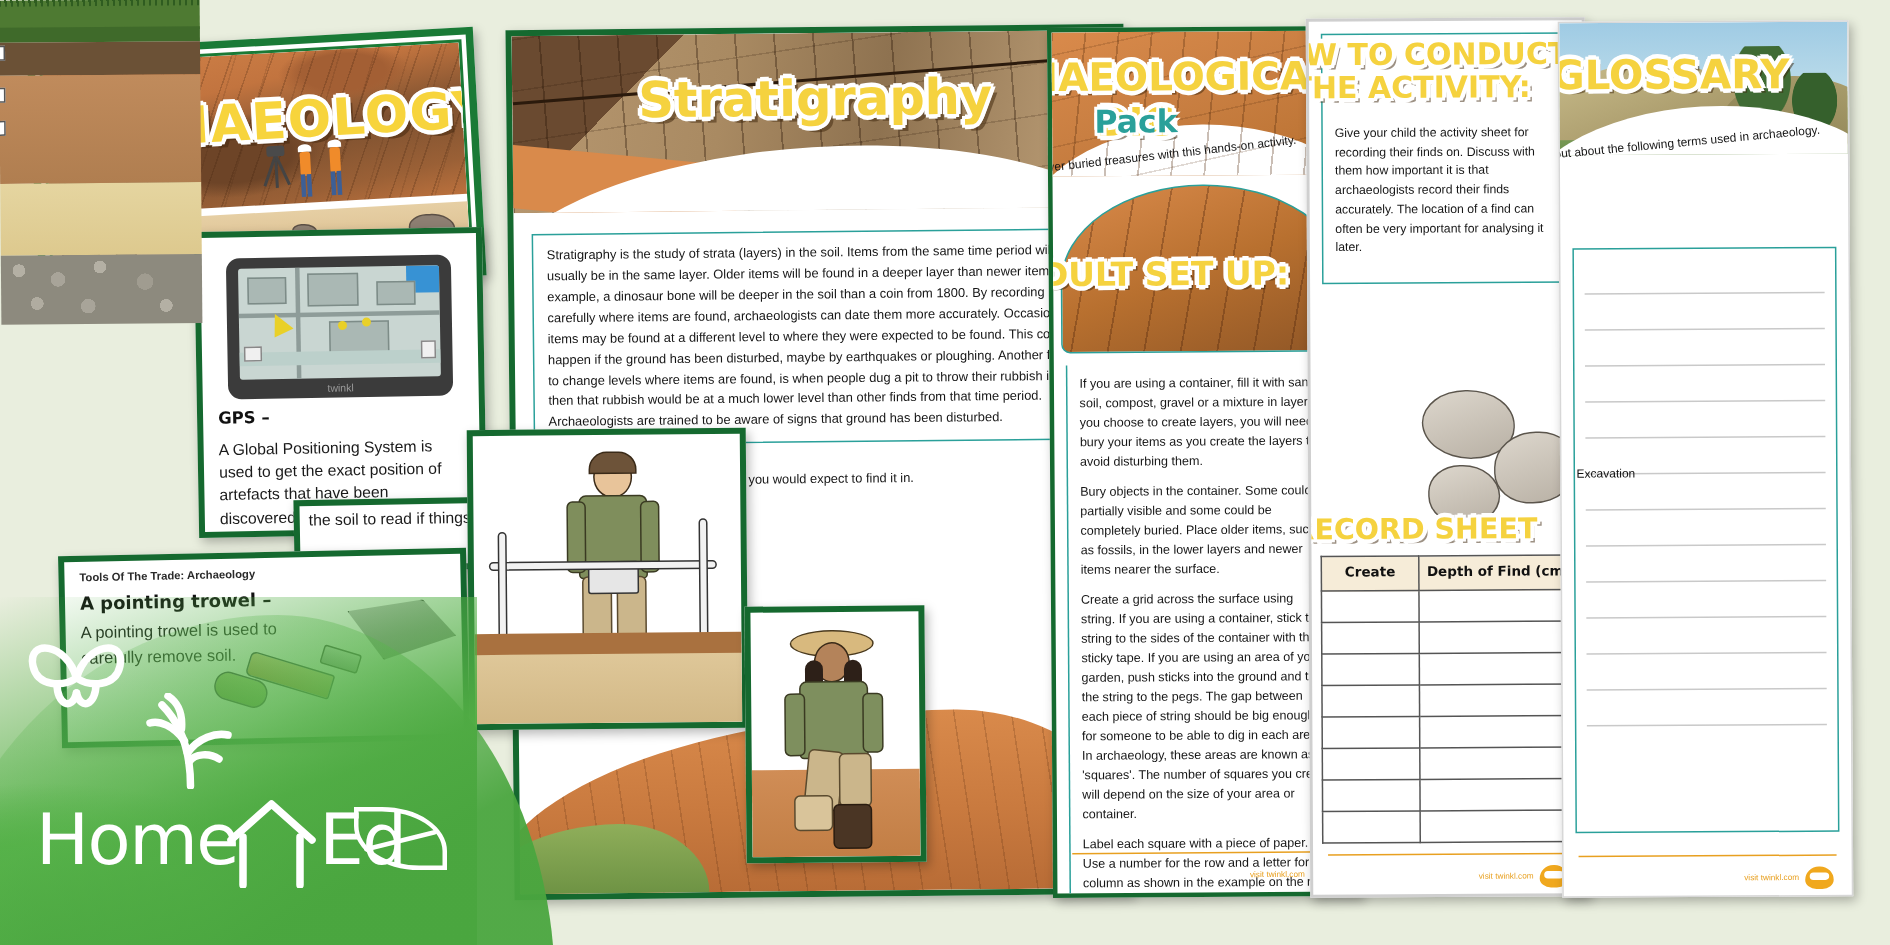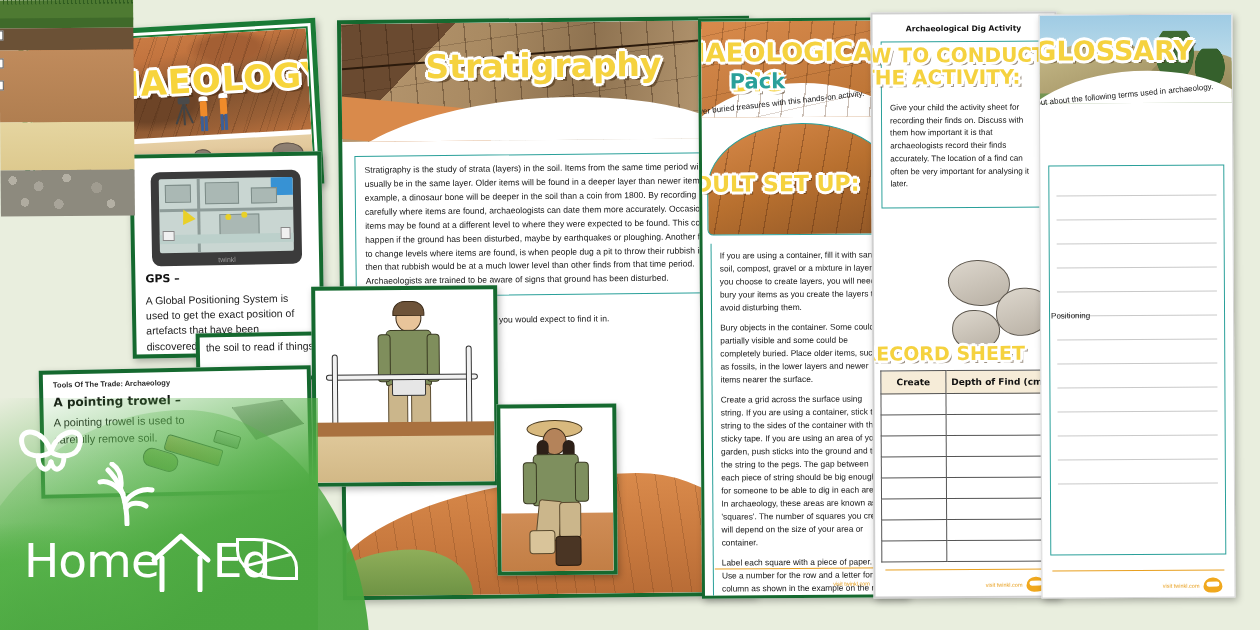--- a/index.html
+++ b/index.html
@@ -494,21 +494,20 @@
     </div>
 
     <div class="footer-rule"></div>
     <div class="footer-brand">
       <span class="txt">visit twinkl.com</span>
       <span class="tw-logo"></span>
     </div>
   </div>
 
   <div class="card" id="howto">
-    <div class="ht-top">Archaeological Dig Activity</div>
 
     <div class="ht-box">
       <div class="ht-h1">HOW TO CONDUCT THE ACTIVITY:</div>
       <p>Give your child the activity sheet for recording their finds on. Discuss with them how important it is that archaeologists record their finds accurately. The location of a find can often be very important for analysing it later.</p>
     </div>
 
     <div class="rocks-art">
       <span class="rock-blob" style="left:4px;top:6px;width:62px;height:46px;border-radius:48% 52% 46% 54%;"></span>
       <span class="rock-blob" style="left:52px;top:34px;width:56px;height:48px;border-radius:52% 48% 56% 44%;"></span>
       <span class="rock-blob" style="left:8px;top:56px;width:48px;height:40px;border-radius:46% 54% 50% 50%;"></span>
@@ -590,21 +589,21 @@
       <div class="gl-line"></div>
       <div class="gl-line"></div>
       <div class="gl-line"></div>
       <div class="gl-line"></div>
       <div class="gl-line"></div>
       <div class="gl-line"></div>
       <div class="gl-line"></div>
       <div class="gl-line"></div>
       <div class="gl-line"></div>
     </div>
-    <div class="gl-word" style="top:296px;">Positioning</div>
+    <div class="gl-word" style="top:296px;">Excavation</div>
 
     <div class="footer-rule"></div>
     <div class="footer-brand">
       <span class="txt">visit twinkl.com</span>
       <span class="tw-logo"></span>
     </div>
   </div>
 
   <div id="homeed">
     <div class="sweep"></div>

